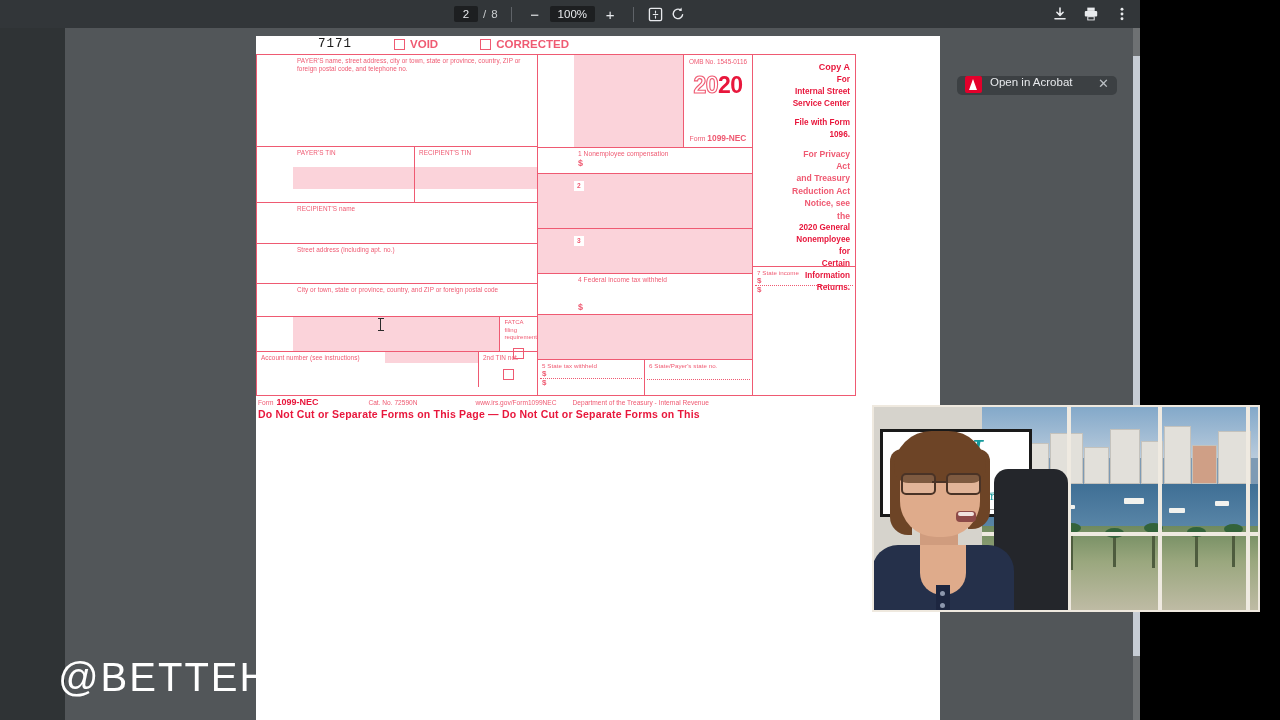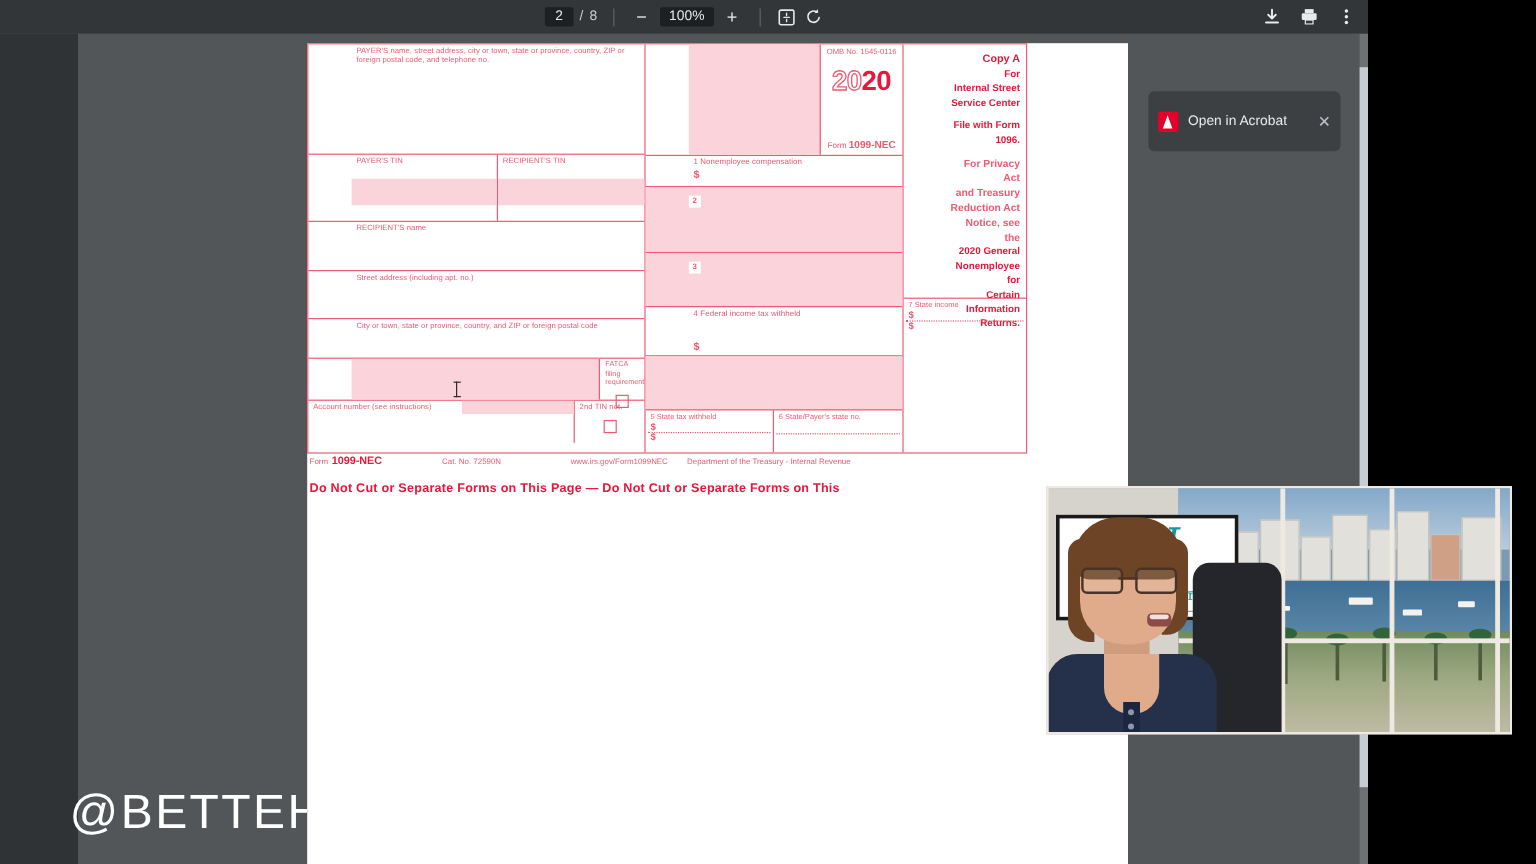--- a/index.html
+++ b/index.html
@@ -25,22 +25,22 @@
 
   
   #leftrail{position:absolute;left:0;top:28px;width:65px;height:692px;background:#2f3335;}
   #page{position:absolute;left:256px;top:36px;width:684px;height:684px;background:#fff;}
 
   
   #scrolltrack{position:absolute;right:0;top:28px;width:7px;height:692px;background:#6e7173;}
   #scrollthumb{position:absolute;right:0;top:28px;width:7px;height:600px;background:#c6ccd4;}
 
   
-  #toast{position:absolute;left:957px;top:76px;width:160px;height:50px;background:#3c4043;border-radius:5px;
-         display:flex;align-items:center;padding:0 8px;box-sizing:border-box;gap:8px;z-index:45;}
+  #toast{position:absolute;left:957px;top:76px;width:160px;height:19px;background:#3c4043;border-radius:5px;
+         display:flex;align-items:flex-start;padding:0 8px;box-sizing:border-box;gap:8px;z-index:45;}
   .adobe-logo{width:17px;height:17px;background:#e4002b;border-radius:2px;position:relative;flex:0 0 auto;}
   .adobe-logo:after{content:"";position:absolute;left:4px;top:3px;width:0;height:0;
         border-left:4.5px solid transparent;border-right:4.5px solid transparent;border-bottom:11px solid #fff;}
   #toast .tlabel{color:#e8eaed;font-size:11.5px;flex:1;white-space:nowrap;}
   #toast .tclose{color:#bdc1c6;font-size:13px;cursor:pointer;padding-left:2px;}
 
   
   --red:#e8465f;
   #form{position:absolute;left:52px;top:18px;width:600px;}
   .frm{color:#ef5a72;font-family:"Liberation Sans",sans-serif;}
@@ -76,21 +76,21 @@
   .copyblock .sp{display:block;height:7px;}
   .copyblock .light{color:#ef5a72;font-weight:bold;font-size:8.6px;line-height:1.45;}
 
   .footer{width:600px;margin-top:1px;}
   .f1{display:flex;font-size:6.6px;color:#ef5a72;align-items:baseline;}
   .f1 .fm{padding-left:2px;}
   .f1 .fb{font-size:9px;font-weight:bold;color:#e8173c;padding-left:3px;}
   .f1 .cat{padding-left:50px;}
   .f1 .url{padding-left:58px;}
   .f1 .dept{padding-left:16px;}
-  .f2{font-size:10.5px;font-weight:bold;color:#e8173c;letter-spacing:.2px;padding-left:2px;margin-top:12px;white-space:nowrap;}
+  .f2{font-size:10.5px;font-weight:bold;color:#e8173c;letter-spacing:.2px;padding-left:2px;margin-top:1px;white-space:nowrap;}
 
   .dotted{border-top:1px dotted #ef5a72;}
   .cursor{position:absolute;left:124px;top:282px;width:1px;height:13px;background:#2b2b2b;}
   .cursor:before,.cursor:after{content:"";position:absolute;left:-2.5px;width:6px;height:1px;background:#2b2b2b;}
   .cursor:before{top:0;} .cursor:after{bottom:0;}
   #wmclip{position:absolute;left:0;top:640px;width:256px;height:80px;overflow:hidden;z-index:31;}
   #wmclip span{position:absolute;left:58px;top:15px;font-size:40px;color:#fff;letter-spacing:2px;white-space:nowrap;}
 
   
   #cam{position:absolute;left:872px;top:405px;width:388px;height:207px;overflow:hidden;
@@ -195,20 +195,27 @@
 
     <div id="toast">
       <span class="adobe-logo"></span>
       <span class="tlabel">Open in Acrobat</span>
       <span class="tclose">✕</span>
     </div>
 
     <div id="page">
       <div id="form" class="frm">
 
+        <div class="rowtop">
+          <span class="f7171">7171</span>
+          <span class="chk"></span>
+          <span class="chklabel">VOID</span>
+          <span class="chk"></span>
+          <span class="chklabel">CORRECTED</span>
+        </div>
 
         <div class="grid">
 
           <div class="col-left">
             <div class="cell bline" style="height:92px">
               <div class="lbl">PAYER'S name, street address, city or town, state or province, country, ZIP or foreign postal code, and telephone no.</div>
             </div>
             <div class="cell bline" style="height:56px;display:flex">
               <div style="width:50%;box-sizing:border-box;border-right:1.4px solid #ef5a72">
                 <div class="lbl">PAYER'S TIN</div>

